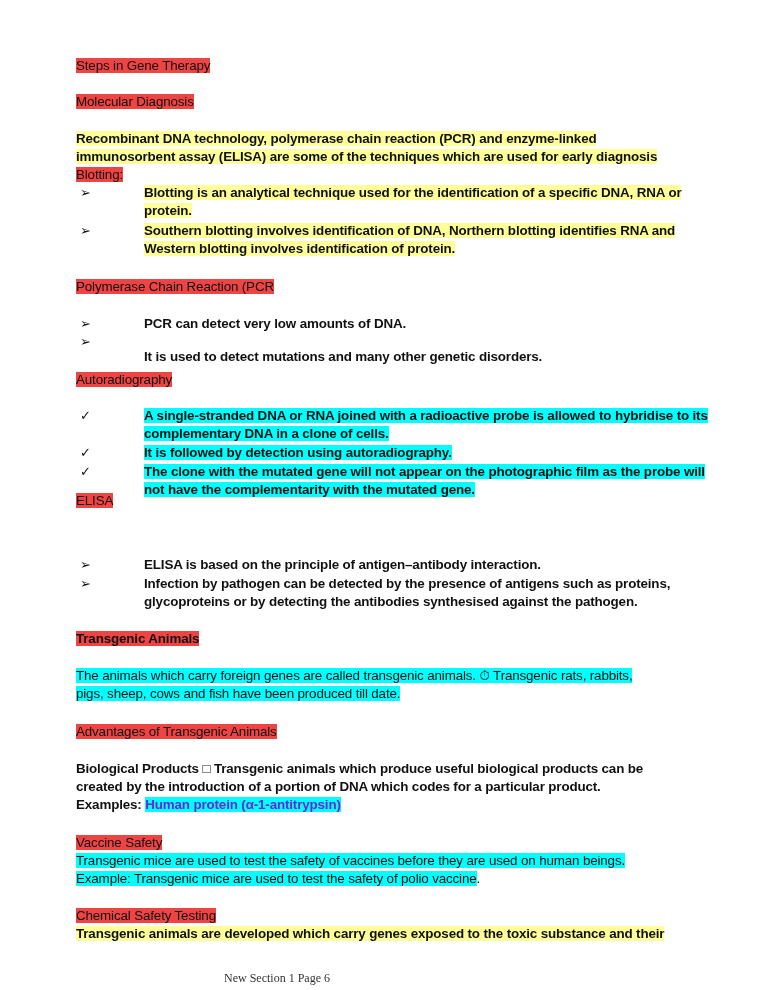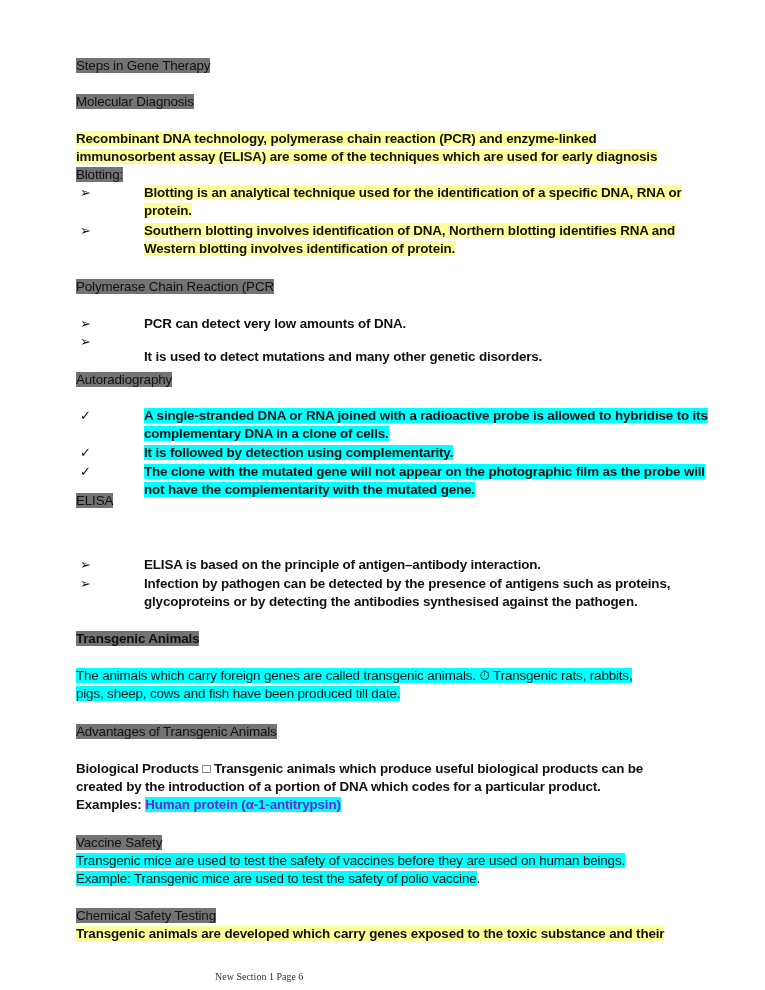--- a/index.html
+++ b/index.html
@@ -1,26 +1,26 @@
 <!DOCTYPE html>
 <html><head>
 <meta charset="utf-8">
 <style>
   html, body { margin: 0; padding: 0; background: #ffffff; }
   body { width: 765px; height: 990px; position: relative; overflow: hidden;
          font-family: "Liberation Sans", "DejaVu Sans", sans-serif; color: #111; }
   .line { position: absolute; left: 76px; font-size: 13.4px; line-height: 18px; white-space: nowrap; letter-spacing: -0.15px; }
   .b { font-weight: bold; }
-  .hl-y { background: #737373; }
+  .hl-y { background: #ef4444; }
   .hl-ly { background: #ffff99; }
   .hl-c { background: #00ffff; }
   .red { color: #6d28d9; font-weight: bold; }
   .bullet { position: absolute; left: 80px; font-size: 13px; line-height: 18px; }
   .ind { left: 98px; padding-left: 46px; }
-  .footer { position: absolute; left: 215px; top: 971px; font-family: "Liberation Serif", "DejaVu Serif", serif; font-size: 10px; color: #333; }
+  .footer { position: absolute; left: 224px; top: 971px; font-family: "Liberation Serif", "DejaVu Serif", serif; font-size: 12px; color: #333; }
 </style>
 </head>
 <body>
 
 <div>
   <div class="line" style="top:57px"><span class="hl-y">Steps in Gene Therapy</span></div>
   <div class="line" style="top:93px"><span class="hl-y">Molecular Diagnosis</span></div>
 
   <div class="line b" style="top:130px"><span class="hl-ly">Recombinant DNA technology, polymerase chain reaction (PCR) and enzyme-linked</span></div>
   <div class="line b" style="top:148px"><span class="hl-ly">immunosorbent assay (ELISA) are some of the techniques which are used for early diagnosis</span></div>
@@ -37,21 +37,21 @@
   <span class="bullet" style="top:315px">➢</span>
   <div class="line b ind" style="top:315px"><span>PCR can detect very low amounts of DNA.</span></div>
   <span class="bullet" style="top:333px">➢</span>
   <div class="line b ind" style="top:348px"><span>It is used to detect mutations and many other genetic disorders.</span></div>
 
   <div class="line" style="top:371px"><span class="hl-y">Autoradiography </span></div>
   <span class="bullet" style="top:407px">✓</span>
   <div class="line b ind" style="top:407px"><span class="hl-c">A single-stranded DNA or RNA joined with a radioactive probe is allowed to hybridise to its</span></div>
   <div class="line b ind" style="top:425px"><span class="hl-c">complementary DNA in a clone of cells.</span></div>
   <span class="bullet" style="top:444px">✓</span>
-  <div class="line b ind" style="top:444px"><span class="hl-c">It is followed by detection using complementarity.</span></div>
+  <div class="line b ind" style="top:444px"><span class="hl-c">It is followed by detection using autoradiography.</span></div>
   <span class="bullet" style="top:463px">✓</span>
   <div class="line b ind" style="top:463px"><span class="hl-c">The clone with the mutated gene will not appear on the photographic film as the probe will</span></div>
   <div class="line b ind" style="top:481px"><span class="hl-c">not have the complementarity with the mutated gene.</span></div>
 
   <div class="line" style="top:492px"><span class="hl-y">ELISA</span></div>
   <span class="bullet" style="top:556px">➢</span>
   <div class="line b ind" style="top:556px"><span>ELISA is based on the principle of antigen–antibody interaction.</span></div>
   <span class="bullet" style="top:575px">➢</span>
   <div class="line b ind" style="top:575px"><span>Infection by pathogen can be detected by the presence of antigens such as proteins,</span></div>
   <div class="line b ind" style="top:593px"><span>glycoproteins or by detecting the antibodies synthesised against the pathogen.</span></div>

